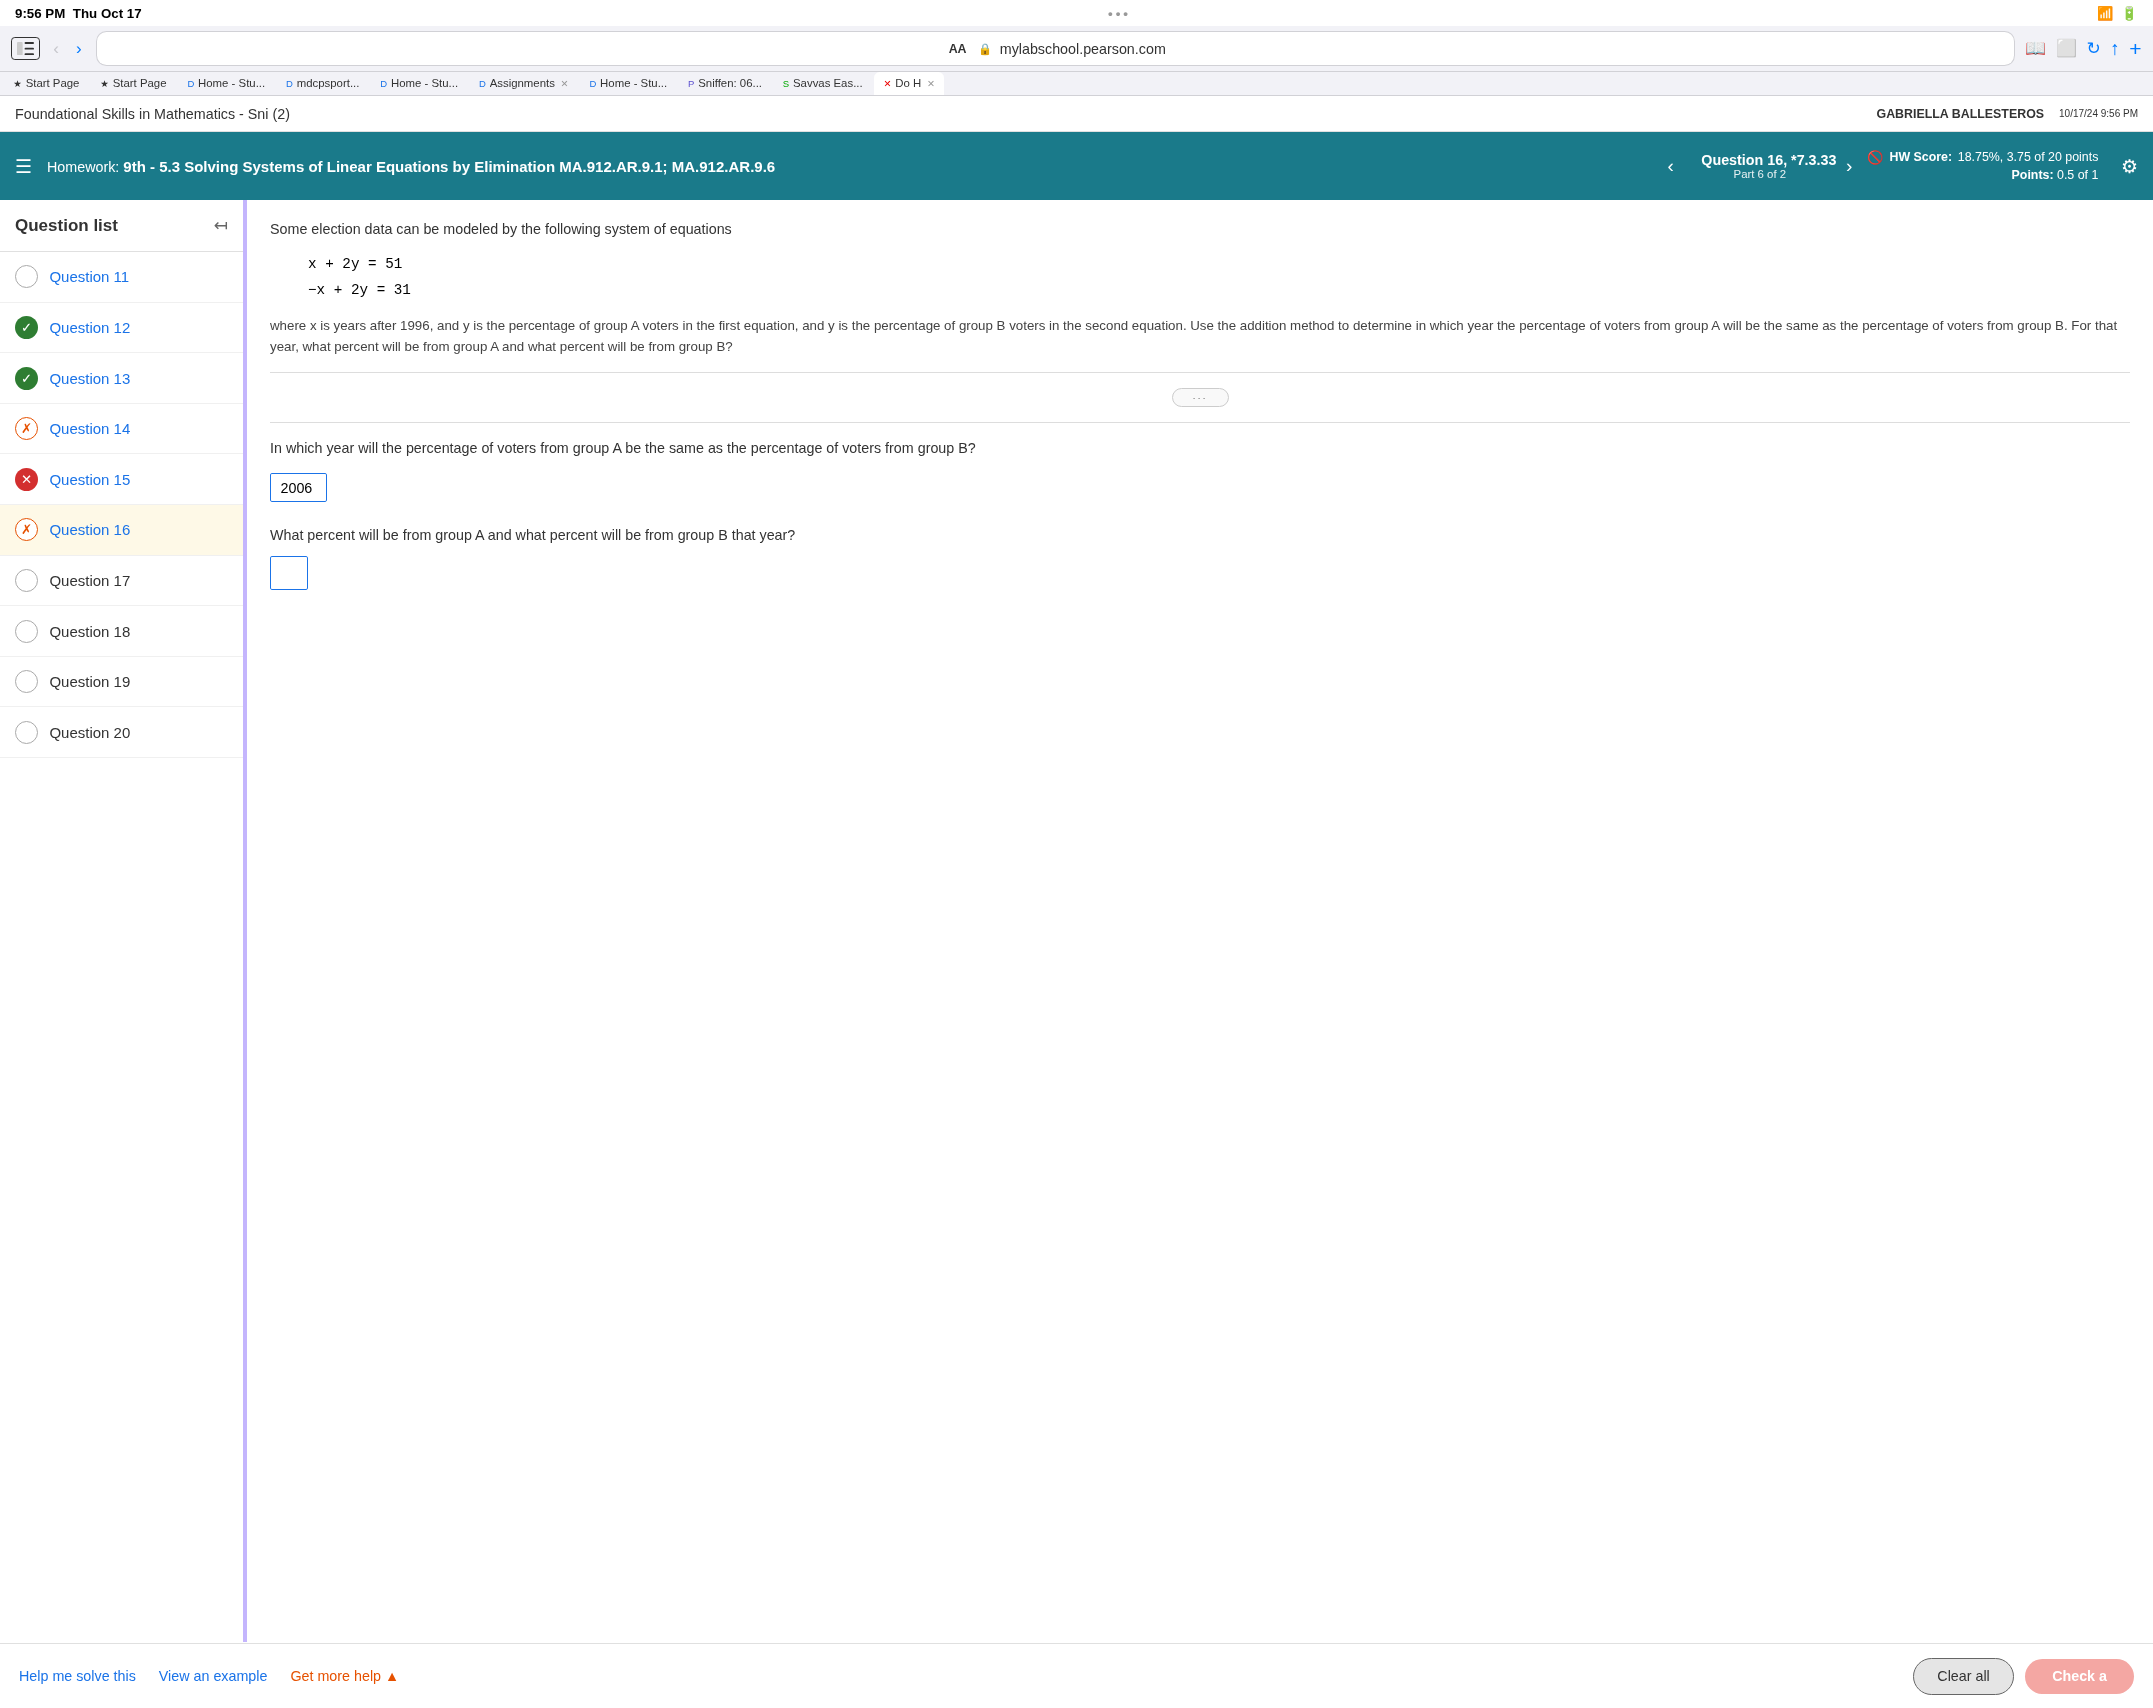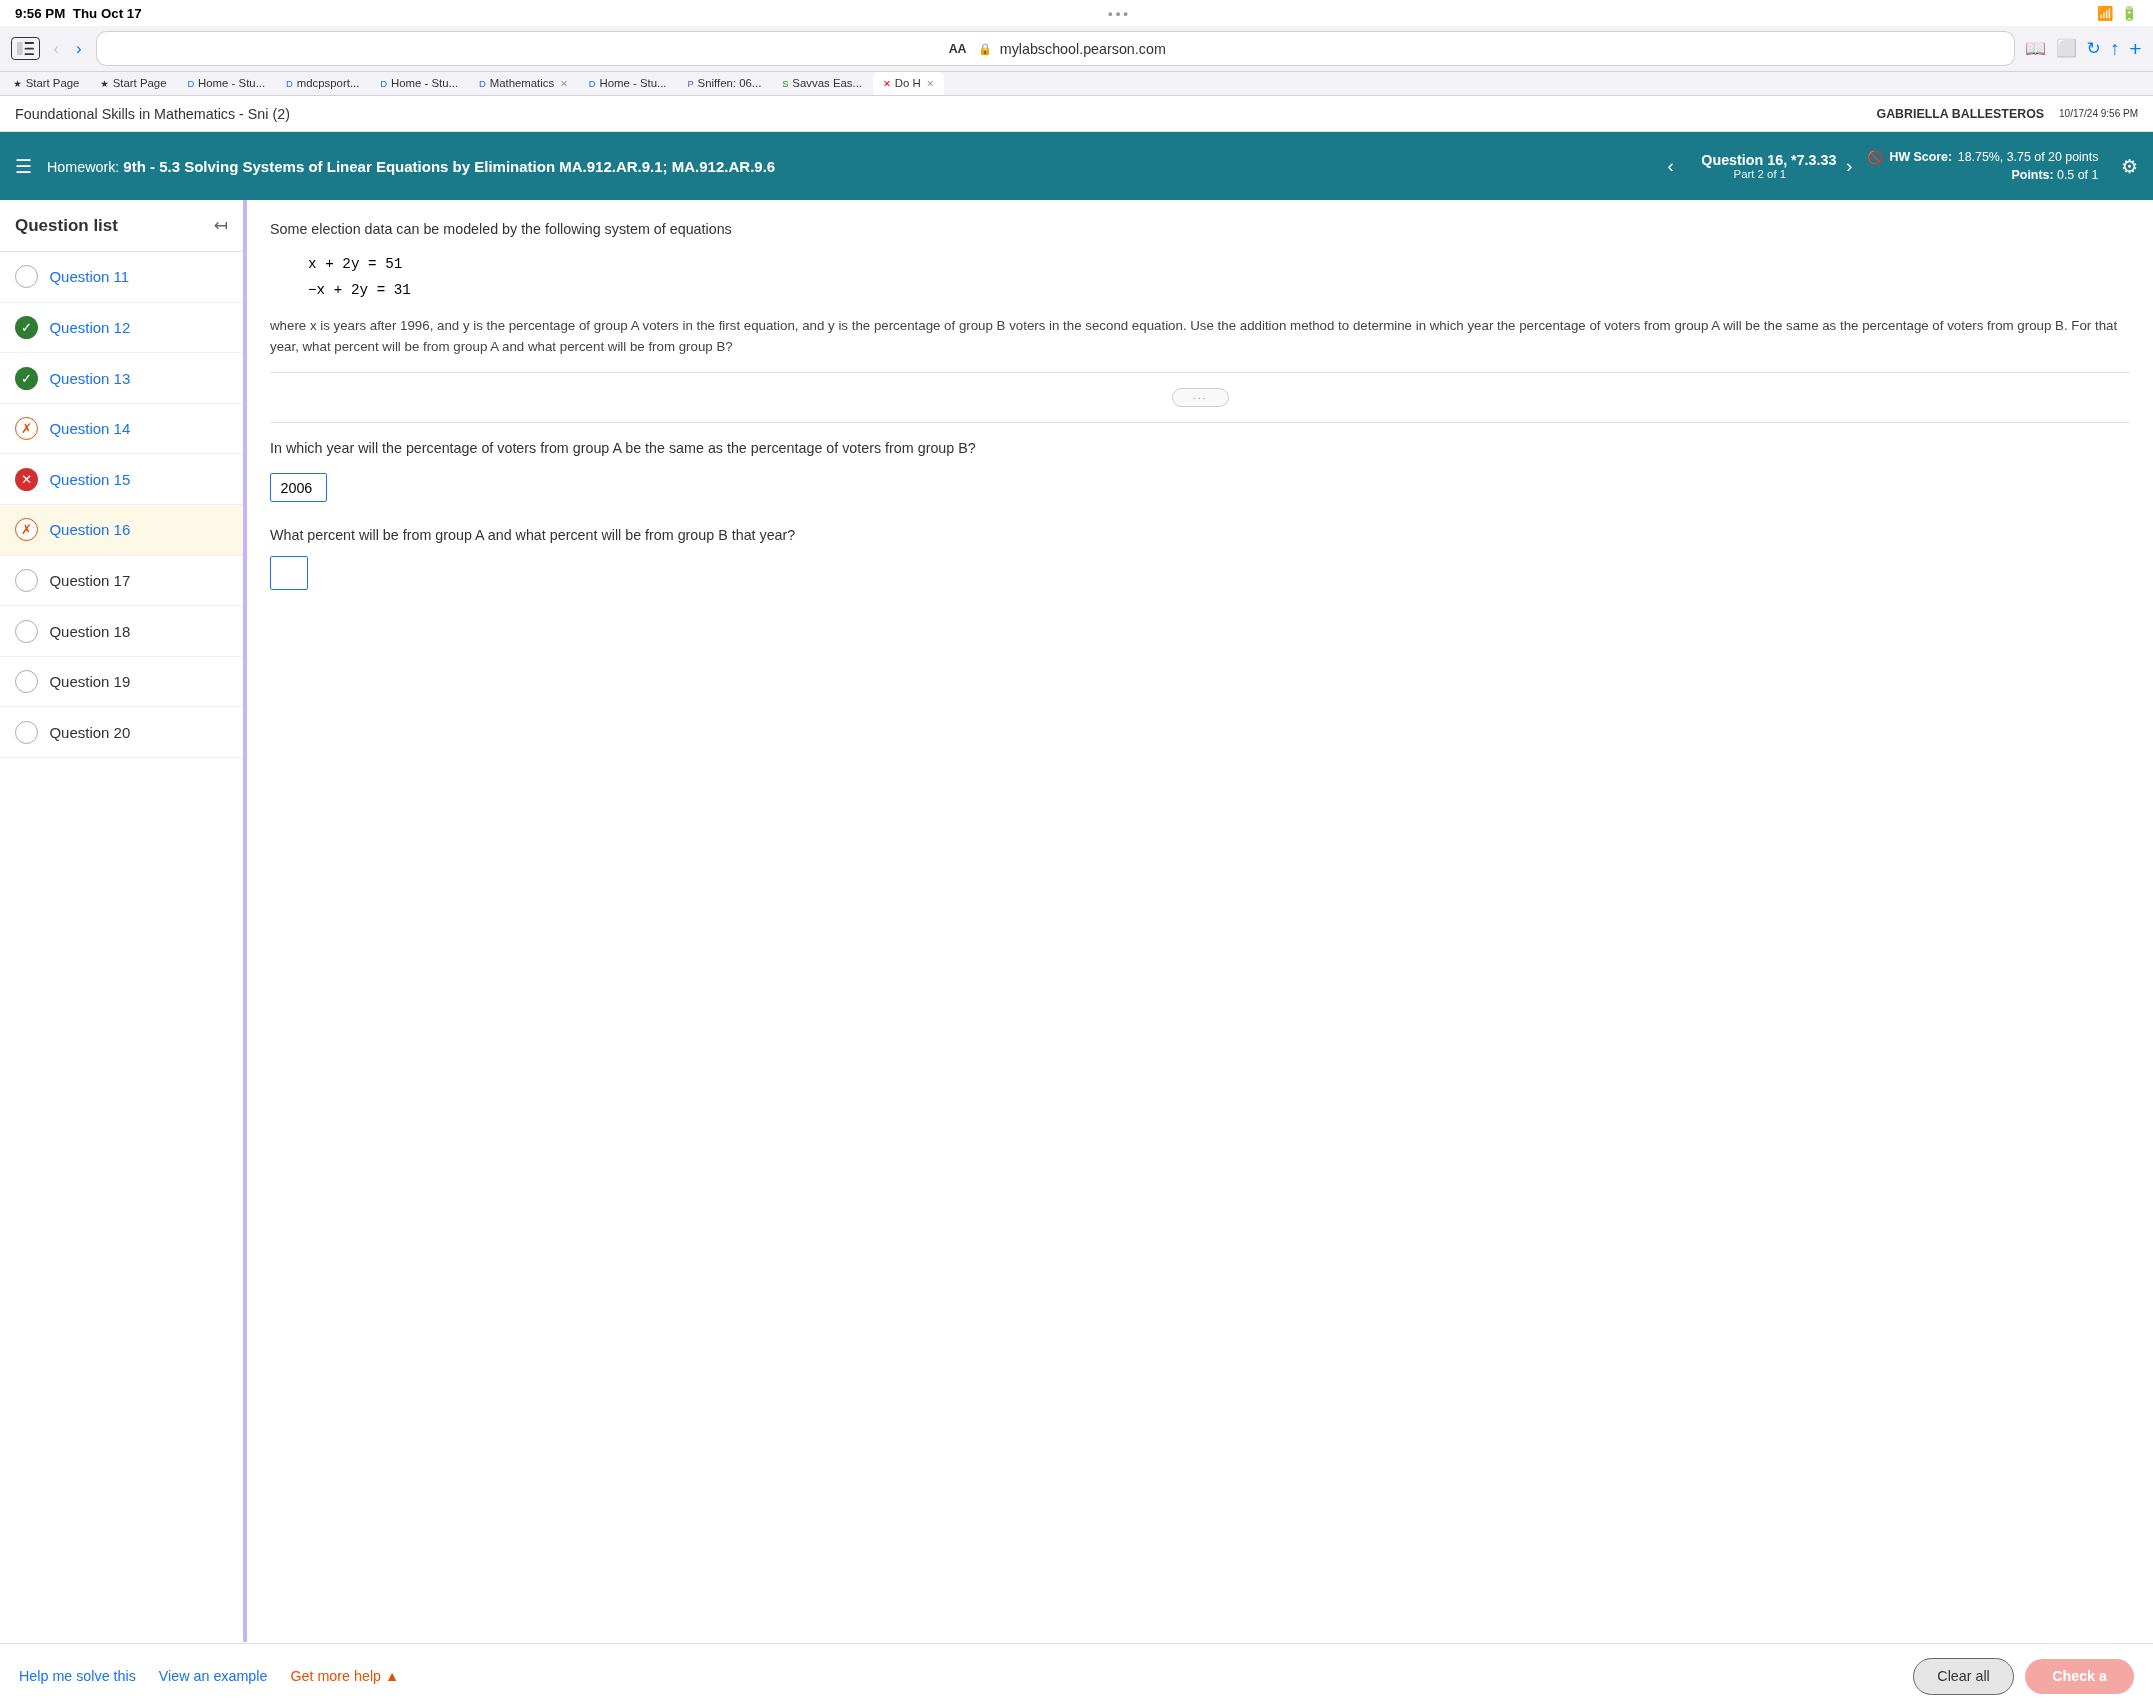--- a/index.html
+++ b/index.html
@@ -212,21 +212,21 @@
   <div class="tab">
     <span class="tab-favicon" style="color:#1a73e8;">D</span>
     <span class="tab-title">mdcpsport...</span>
   </div>
   <div class="tab">
     <span class="tab-favicon" style="color:#1a73e8;">D</span>
     <span class="tab-title">Home - Stu...</span>
   </div>
   <div class="tab">
     <span class="tab-favicon" style="color:#1a73e8;">D</span>
-    <span class="tab-title">Mathematics</span>
+    <span class="tab-title">Assignments</span>
     <span class="tab-close">✕</span>
   </div>
   <div class="tab">
     <span class="tab-favicon" style="color:#1a73e8;">D</span>
     <span class="tab-title">Home - Stu...</span>
   </div>
   <div class="tab">
     <span class="tab-favicon" style="color:#5b4fcf;">P</span>
     <span class="tab-title">Sniffen: 06...</span>
   </div>
@@ -252,21 +252,21 @@
 <div class="assignment-header">
   <span class="menu-icon">☰</span>
   <div class="assignment-title">
     <span style="font-weight:400;">Homework:</span>
     <strong>9th - 5.3 Solving Systems of Linear Equations by Elimination MA.912.AR.9.1; MA.912.AR.9.6</strong>
   </div>
   <div class="question-nav">
     <button class="nav-arrow">‹</button>
     <div>
       <div class="question-info">Question 16, *7.3.33</div>
-      <div class="question-part">Part 2 of 1</div>
+      <div class="question-part">Part 6 of 2</div>
     </div>
     <button class="nav-arrow">›</button>
   </div>
   <div class="score-section">
     <div class="score-row">
       <span style="font-size:13.3px;">🚫</span>
       <span style="font-weight:600;">HW Score:</span>
       <span>18.75%, 3.75 of 20 points</span>
     </div>
     <div>

